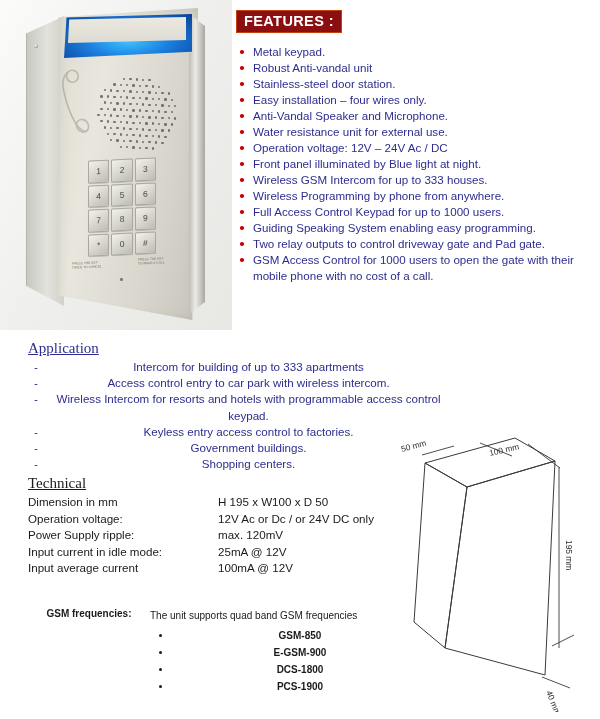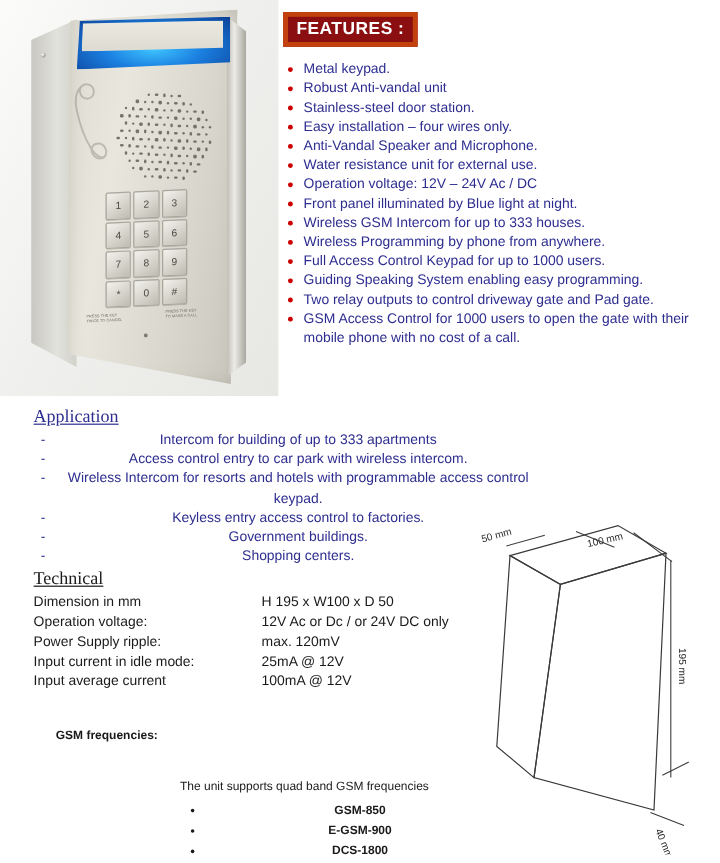--- a/index.html
+++ b/index.html
@@ -149,21 +149,21 @@
     width: 360px;
   }
   .features-title {
     display: inline-block;
     background: #8b0f10;
     color: #ffffff;
     font-size: 14.5px;
     font-weight: bold;
     letter-spacing: .4px;
     padding: 2px 7px 3px 7px;
-    border: 4px solid #c2410c;
+    border: 1px solid #c2410c;
     margin-left: 4px;
   }
   ul.feat-list {
     list-style: none;
     margin: 11px 0 0 0;
     padding: 0;
   }
   ul.feat-list li {
     position: relative;
     padding-left: 21px;
@@ -240,21 +240,21 @@
   .gsm {
     position: absolute;
     left: 28px; top: 608px;
     width: 400px;
     color: #1a1a1a;
     font-size: 10px;
     text-align: center;
   }
   .gsm-row { display: flex; }
   .gsm-label { font-weight: bold; width: 122px; flex: 0 0 122px; }
-  .gsm-intro { line-height: 15px; margin-top: 40px; }
+  .gsm-intro { line-height: 15px; }
   ul.gsm-list {
     list-style: none;
     margin: 4px 0 0 0;
     padding: 0 0 0 122px;
   }
   ul.gsm-list li {
     position: relative;
     padding-left: 22px;
     line-height: 17px;
     color: #1a1a1a;

